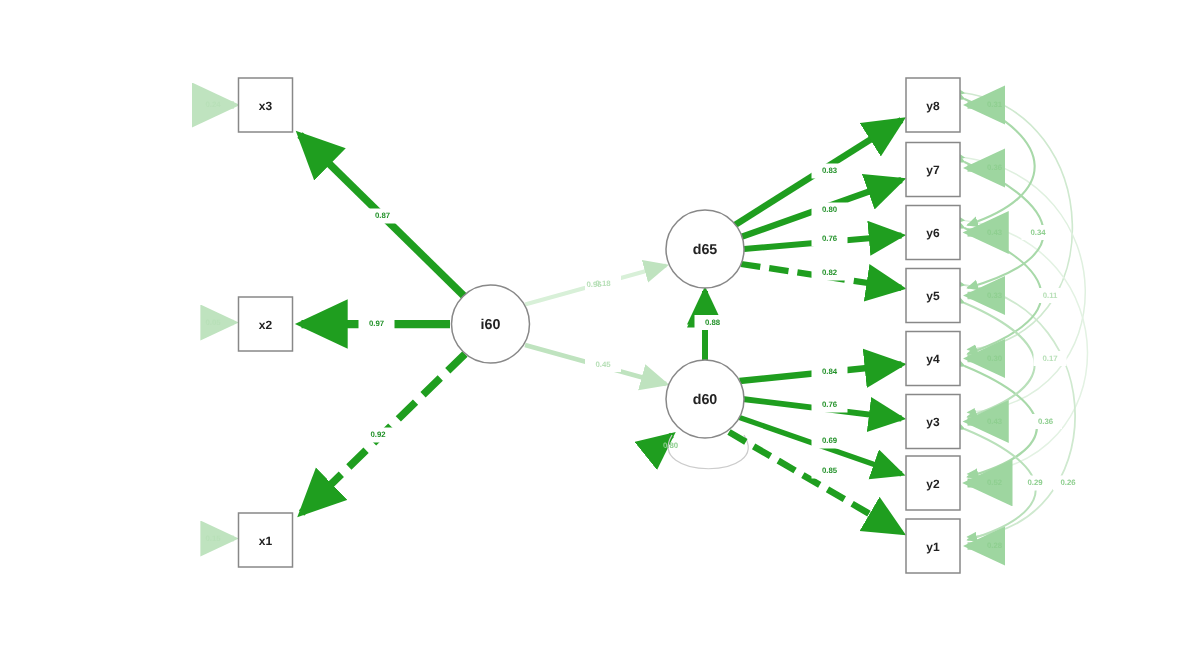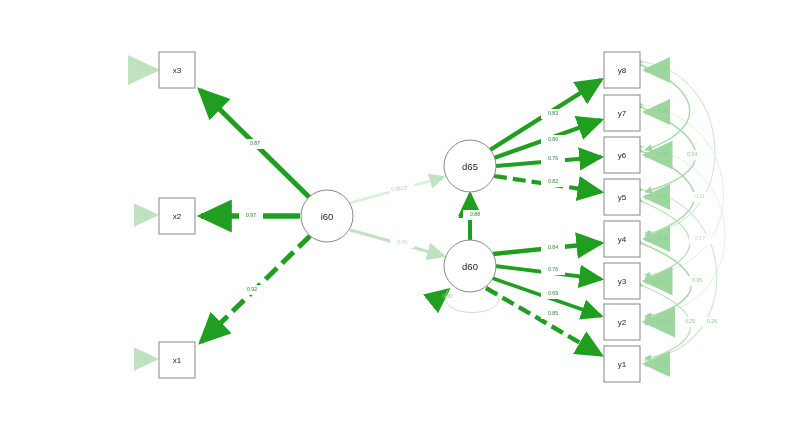--- a/index.html
+++ b/index.html
@@ -3,20 +3,21 @@
 <meta charset="utf-8">
 <title>SEM Path Diagram</title>
 <style>
   html,body{margin:0;padding:0;background:#ffffff;}
   body{font-family:"Liberation Sans", sans-serif;}
   #diagram-root{
     position:relative;
     width:800px;height:433px;
     background:#ffffff;
     overflow:hidden;
+    font-weight:bold;
   }
   svg#sem-canvas{position:absolute;left:0;top:0;width:800px;height:433px;}
 
   .node-box{fill:#ffffff;stroke:#888888;stroke-width:1;}
   .node-circle{fill:#ffffff;stroke:#888888;stroke-width:1;}
   .node-label{
     font-family:"Liberation Sans", sans-serif;
     font-size:8px;fill:#222222;text-anchor:middle;dominant-baseline:middle;
   }
   .node-label.latent{font-size:9.5px;}

